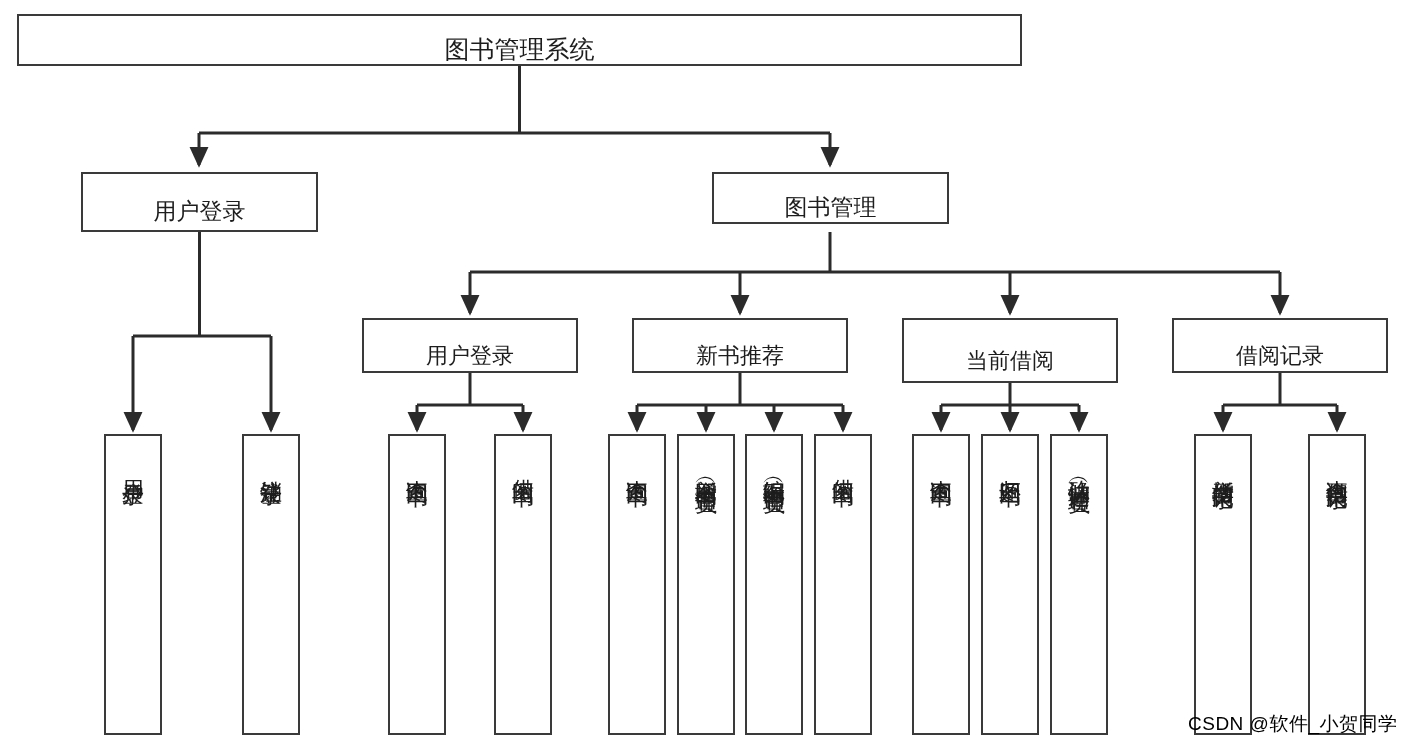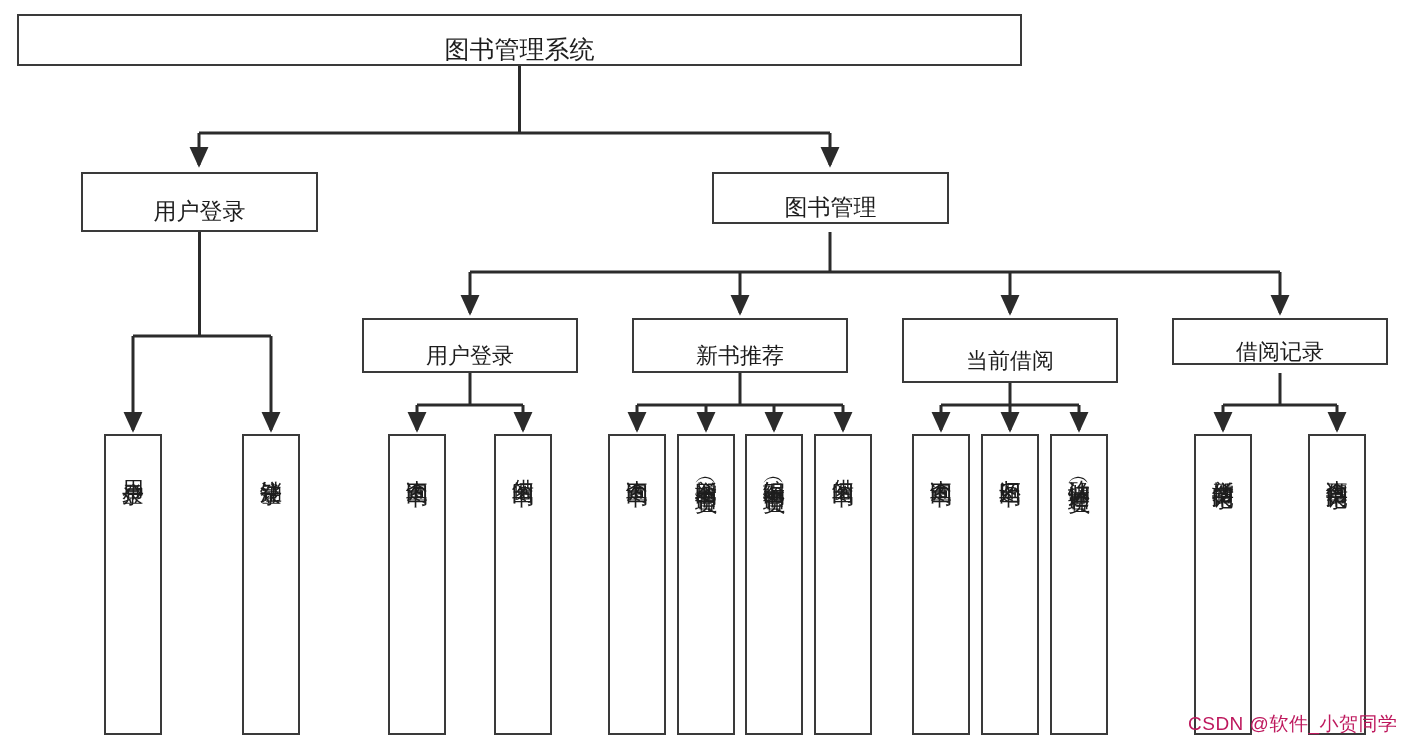--- a/index.html
+++ b/index.html
@@ -52,21 +52,21 @@
     text-orientation: upright;
     letter-spacing: 2px;
     line-height: 1;
   }
   #node-root .label { font-size: 25px; }
   .tier1 .label { font-size: 23px; }
   .tier2 .label { font-size: 22px; }
   .leaf .label { font-size: 22px; }
   #watermark {
     position: absolute;
-    color: #be185d;
+    color: #000000;
     font-size: 19px;
     white-space: nowrap;
     left: 1188px;
     top: 711px;
     letter-spacing: 0.5px;
     text-align: right;
   }
 </style>
 </head>
 <body>
@@ -136,21 +136,21 @@
 
   <div class="node horiz tier2" style="left:362px; top:318px; width:216px; height:55px;">
     <span class="label">用户登录</span>
   </div>
   <div class="node horiz tier2" style="left:632px; top:318px; width:216px; height:55px;">
     <span class="label">新书推荐</span>
   </div>
   <div class="node horiz tier2" style="left:902px; top:318px; width:216px; height:65px;">
     <span class="label">当前借阅</span>
   </div>
-  <div class="node horiz tier2" style="left:1172px; top:318px; width:216px; height:47px;">
+  <div class="node horiz tier2" style="left:1172px; top:318px; width:216px; height:55px;">
     <span class="label">借阅记录</span>
   </div>
 
   <div class="node vert leaf" style="left:104px; top:434px; width:58px; height:301px;">
     <span class="label">用户登录</span>
   </div>
   <div class="node vert leaf" style="left:242px; top:434px; width:58px; height:301px;">
     <span class="label">注销登录</span>
   </div>
 

